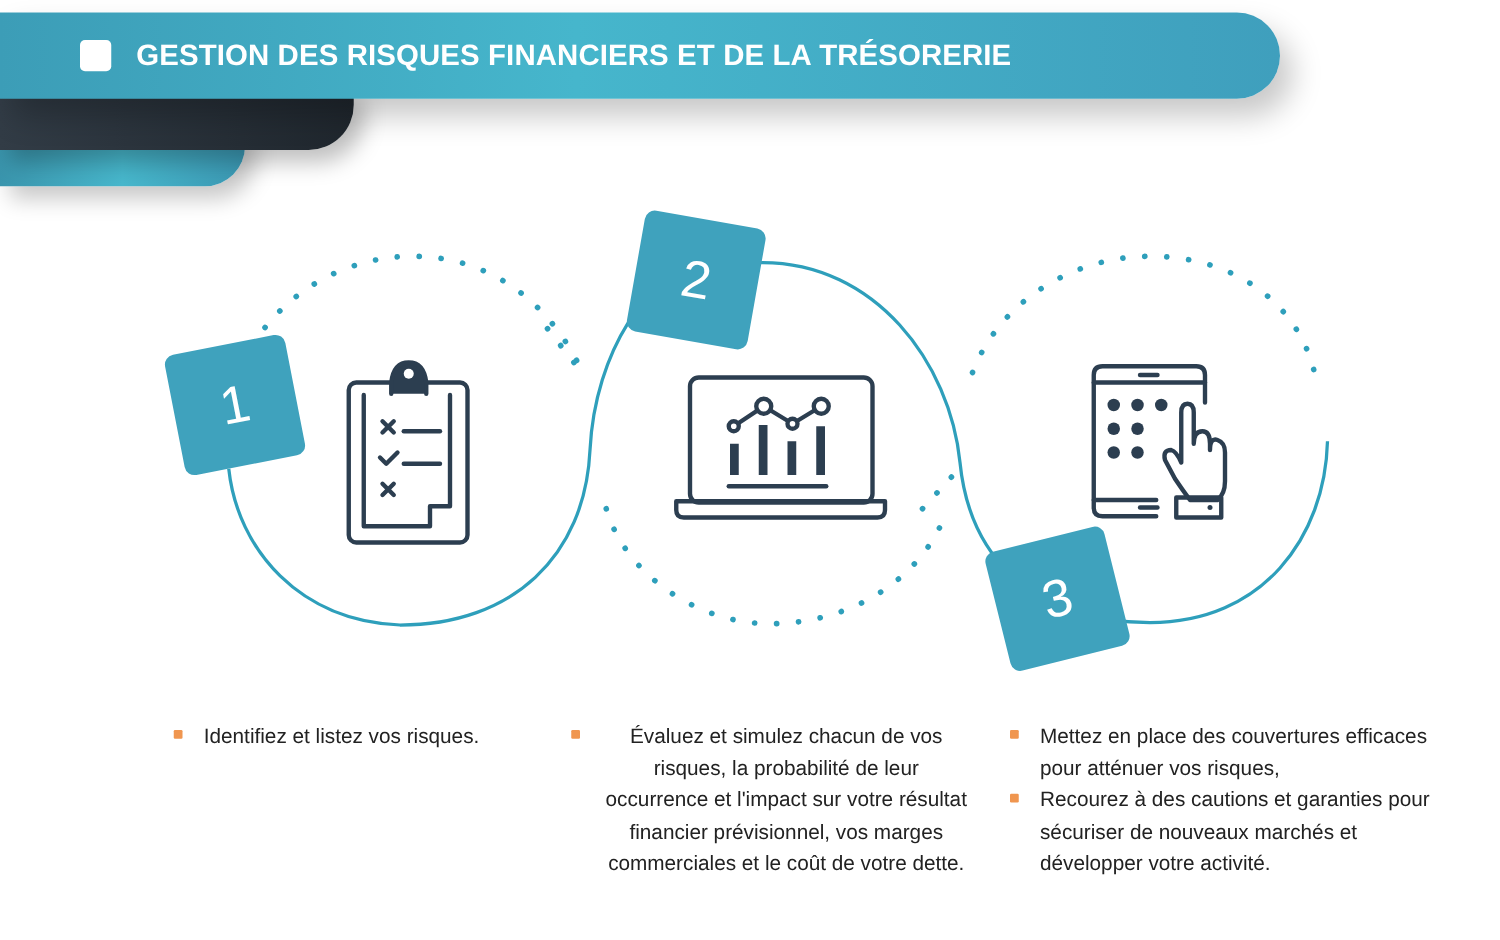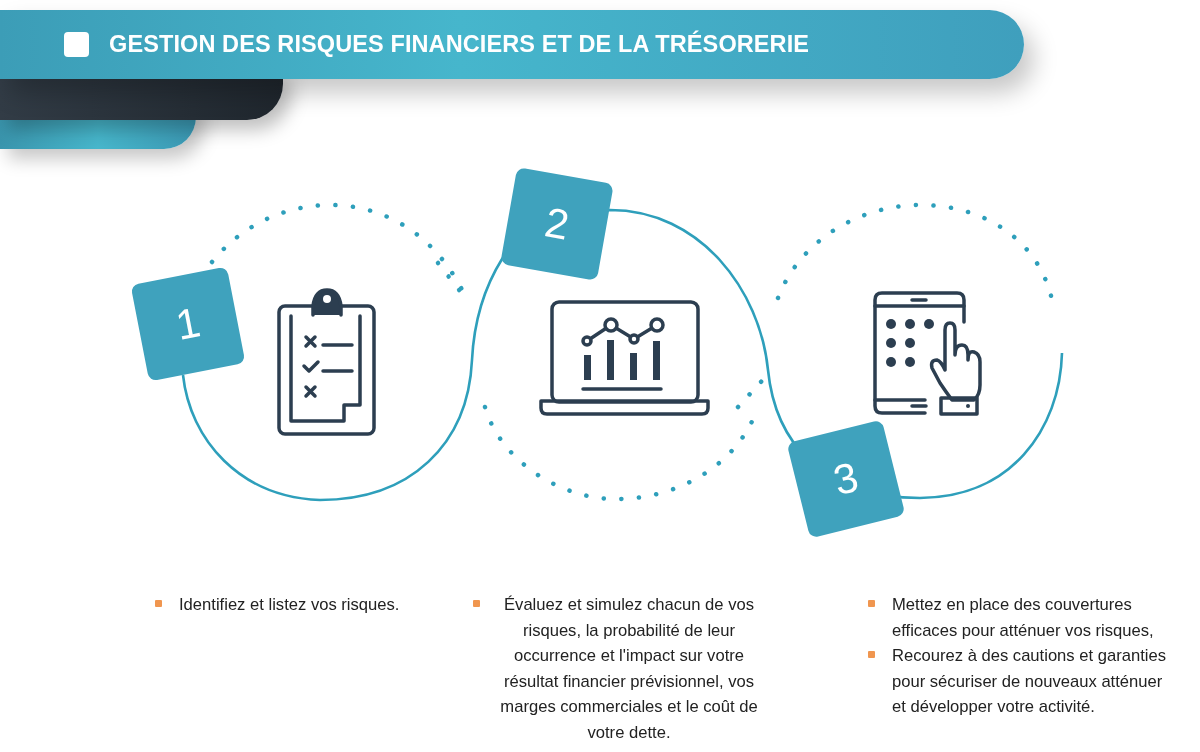--- a/index.html
+++ b/index.html
@@ -21,26 +21,26 @@
     svg.diagram { position: absolute; left: 0; top: 0; z-index: 4; }
 
     .badge { position: absolute; width: 98px; height: 98px; background: #3fa2bd; border-radius: 8px;
       display: flex; align-items: center; justify-content: center; color: #ffffff; font-size: 42px; font-weight: normal; z-index: 5; }
     .badge span { display: inline-block; }
     .badge-1 { left: 139px; top: 275px; transform: rotate(-11deg); }
     .badge-2 { left: 508px; top: 175px; transform: rotate(10deg); }
     .badge-3 { left: 797px; top: 430px; transform: rotate(-14deg); }
 
     .col { position: absolute; top: 576px; color: #222222; font-size: 16.6px; line-height: 25.5px; }
-    .col ul { list-style: none; margin: 16px; padding: 0; }
+    .col ul { list-style: none; margin: 0; padding: 0; }
     .col li { position: relative; padding-left: 24px; }
     .col li::before { content: ""; position: absolute; left: 0; top: 8px; width: 7px; height: 7px; background: #f0964f; border-radius: 1px; }
     .col-1 { left: 139px; width: 290px; }
     .col-2 { left: 457px; width: 320px; text-align: center; }
-    .col-3 { left: 852px; width: 340px; }
+    .col-3 { left: 808px; width: 340px; }
   </style>
 </head>
 <body>
 
 <div class="ribbon-light"></div>
 <div class="ribbon-dark"></div>
 <div class="header-bar">
   <div class="header-square"></div>
   <div class="header-title">GESTION DES RISQUES FINANCIERS ET DE LA TRÉSORERIE</div>
 </div>
@@ -124,15 +124,15 @@
   </ul>
 </div>
 <div class="col col-2">
   <ul>
     <li>Évaluez et simulez chacun de vos risques, la probabilité de leur occurrence et l'impact sur votre résultat financier prévisionnel, vos marges commerciales et le coût de votre dette.</li>
   </ul>
 </div>
 <div class="col col-3">
   <ul>
     <li>Mettez en place des couvertures efficaces pour atténuer vos risques,</li>
-    <li>Recourez à des cautions et garanties pour sécuriser de nouveaux atténuer et développer votre activité.</li>
+    <li>Recourez à des cautions et garanties pour sécuriser de nouveaux marchés et développer votre activité.</li>
   </ul>
 </div>
 
 </body></html>

